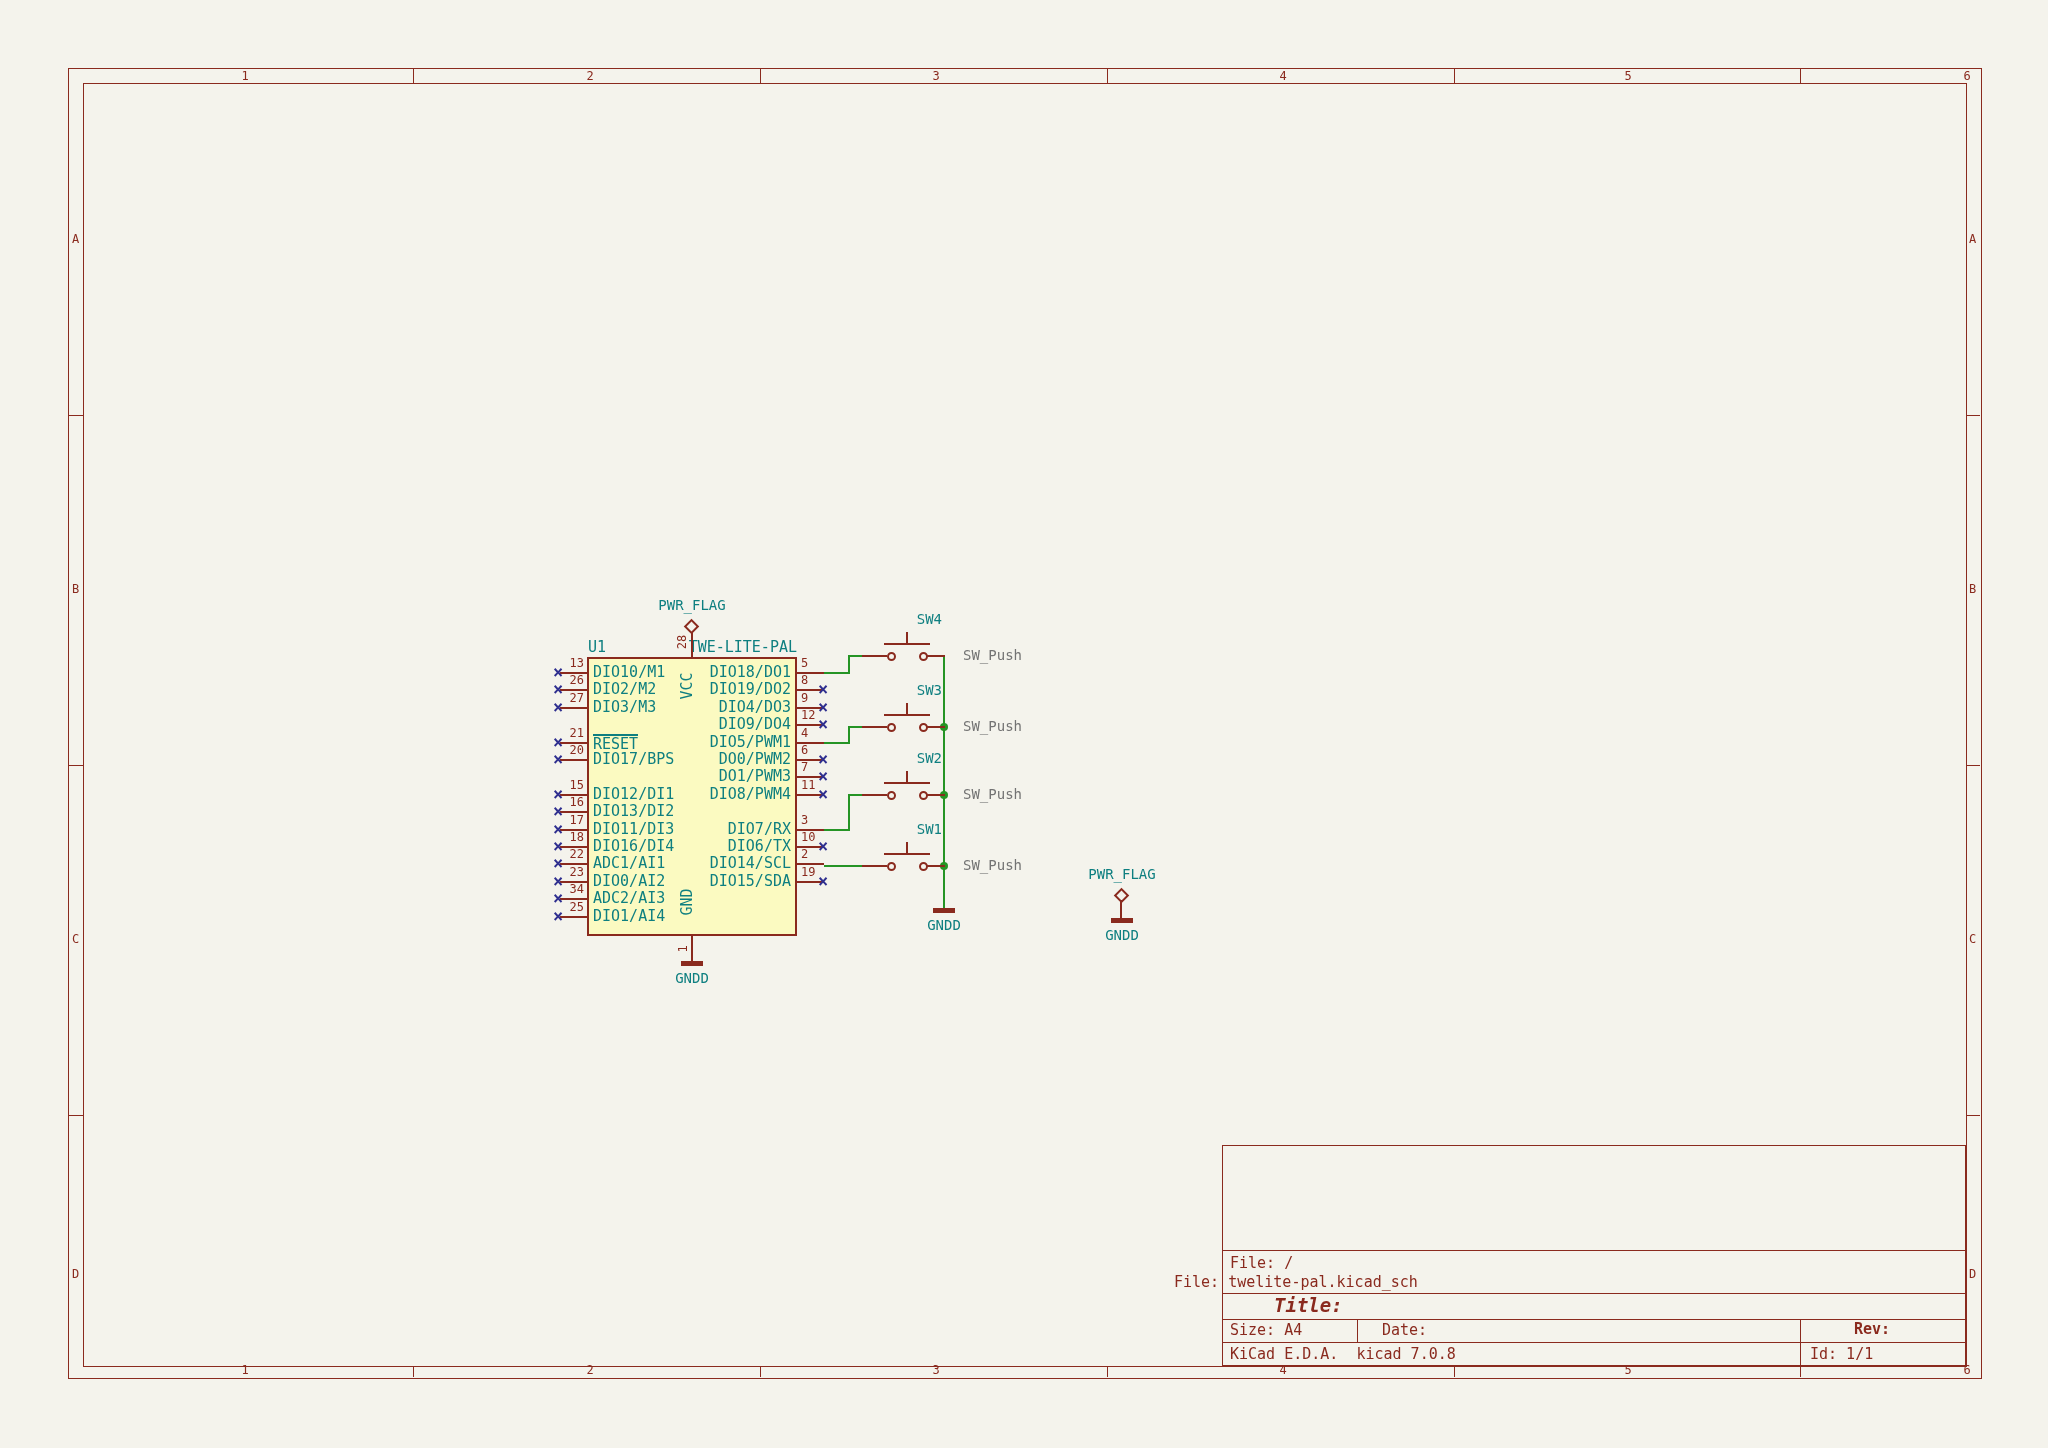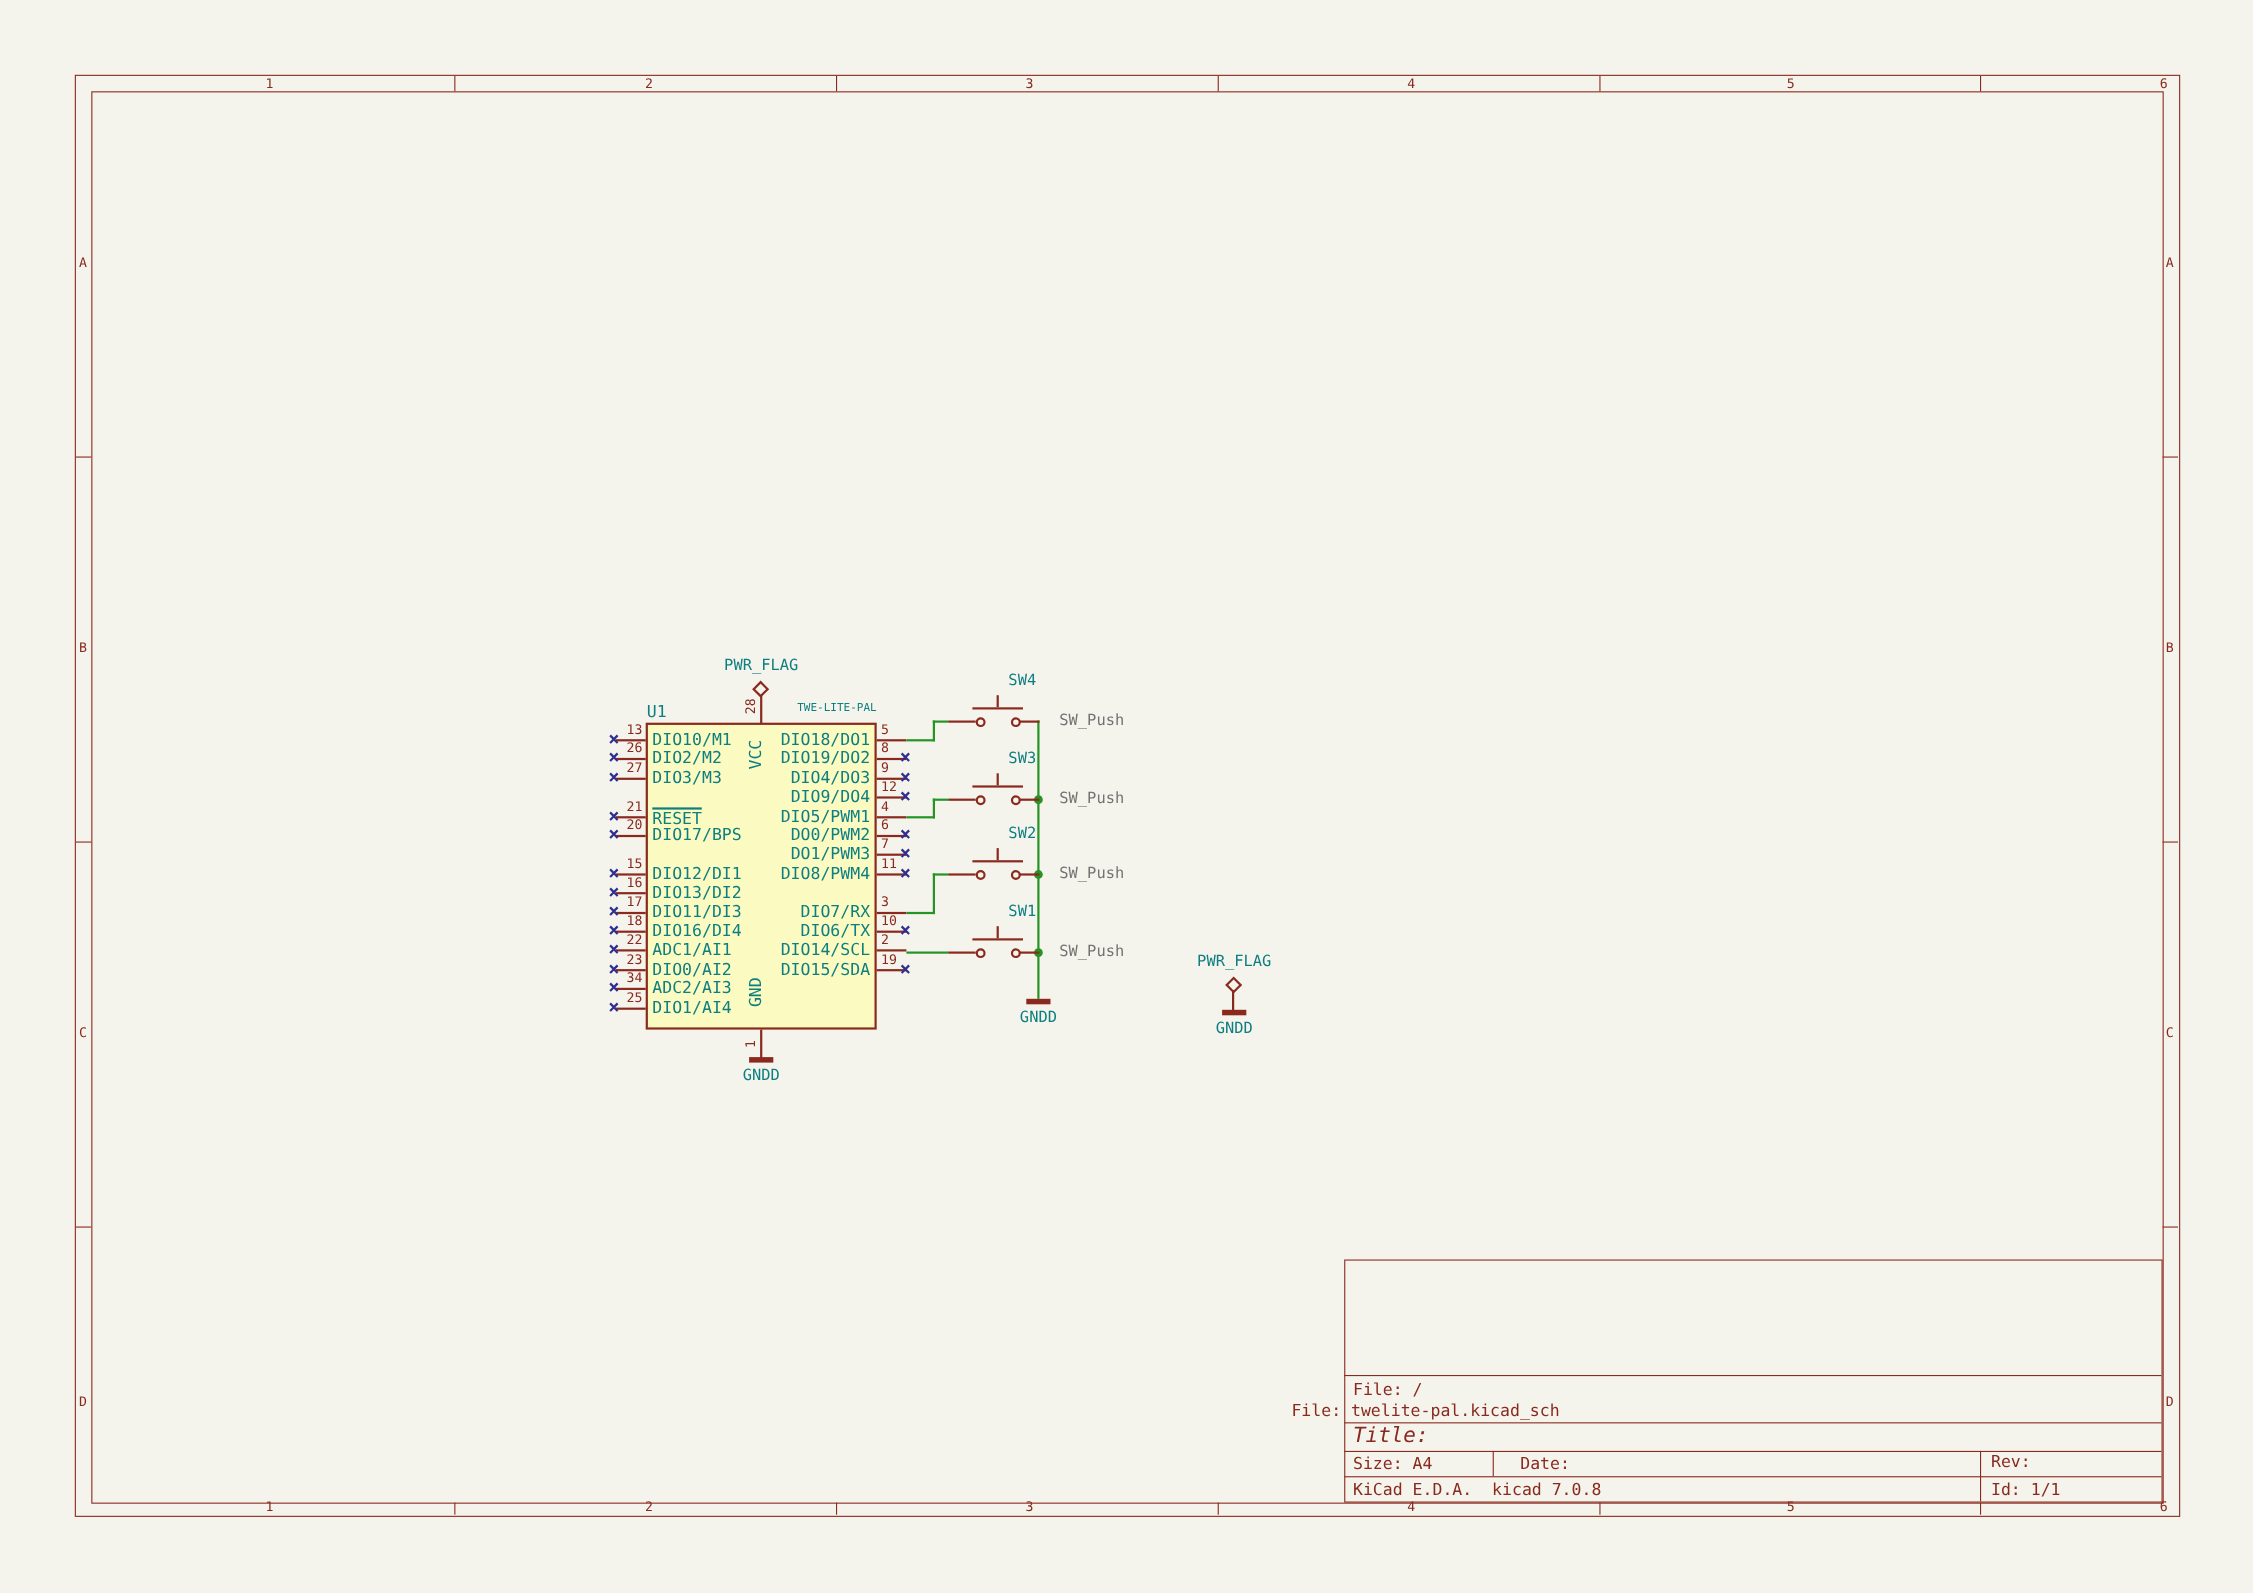--- a/index.html
+++ b/index.html
@@ -5,21 +5,21 @@
   html,body{margin:0;padding:0;background:#f4f3ec;}
   .page{position:relative;width:2048px;height:1448px;background:#f4f3ec;overflow:hidden;
         font-family:"DejaVu Sans Mono",monospace;}
   .abs{position:absolute;}
   .rect{position:absolute;border:1px solid #8a2a1e;}
   .line{position:absolute;background:#8a2a1e;}
   .wire{position:absolute;background:#259425;}
   .zlabel{position:absolute;width:40px;text-align:center;font-size:12px;color:#8a2a1e;line-height:13px;}
   .zlabelv{position:absolute;width:15px;text-align:center;font-size:12px;color:#8a2a1e;line-height:13px;}
   .tb-text{position:absolute;font-size:15px;color:#8a2a1e;white-space:pre;line-height:17px;}
-  .bold{font-weight:normal;}
+  .bold{font-weight:bold;margin-left:44px;}
   .ic-body{position:absolute;left:587px;top:657px;width:210px;height:279px;background:#fbfac1;border:2px solid #8a2a1e;box-sizing:border-box;}
   .teal{color:#0e7f80;}
   .red{color:#8a2a1e;}
   .pin{position:absolute;height:0;}
   .pinL{left:540px;width:150px;}
   .pinR{left:797px;width:120px;}
   .pin .stub{position:absolute;top:-1px;height:2px;width:27px;background:#8a2a1e;}
   .pinL .stub{left:20px;} .pinR .stub{left:0;}
   .pin .num{position:absolute;top:-16px;font-size:12px;color:#8a2a1e;line-height:13px;}
   .pinL .num{left:0;width:44px;text-align:right;} .pinR .num{left:4px;}
@@ -104,21 +104,21 @@
   <span class="tb-text" style="left:1174px;top:1274px;">File: twelite-pal.kicad_sch</span>
   <span class="tb-text bold" style="left:1230px;top:1297px;font-size:19px;font-style:italic;">Title:</span>
   <span class="tb-text" style="left:1230px;top:1322px;">Size: A4</span>
   <span class="tb-text" style="left:1382px;top:1322px;">Date:</span>
   <span class="tb-text bold" style="left:1810px;top:1321px;">Rev:</span>
   <span class="tb-text" style="left:1230px;top:1346px;">KiCad E.D.A.  kicad 7.0.8</span>
   <span class="tb-text" style="left:1810px;top:1346px;">Id: 1/1</span>
 
   <div class="ic-body"></div>
   <span class="abs teal" style="left:588px;top:638px;font-size:15px;">U1</span>
-  <span class="abs teal" style="left:660px;top:638px;width:137px;text-align:right;font-size:10px;">TWE-LITE-PAL</span>
+  <span class="abs teal" style="left:660px;top:638px;width:137px;text-align:right;font-size:15px;">TWE-LITE-PAL</span>
 
   <span class="flaglbl" style="left:652px;top:597px;">PWR_FLAG</span>
   <div class="diamond" style="left:686px;top:621px;"></div>
   <div class="line" style="left:691px;top:632px;width:2px;height:26px;"></div>
   <div class="vtext red" style="left:674px;top:629px;width:16px;height:26px;font-size:12px;">
       <span>28</span>
     </div>
   <div class="vtext teal" style="left:677px;top:664px;width:20px;height:44px;font-size:15px;">
       <span>VCC</span>
     </div>

